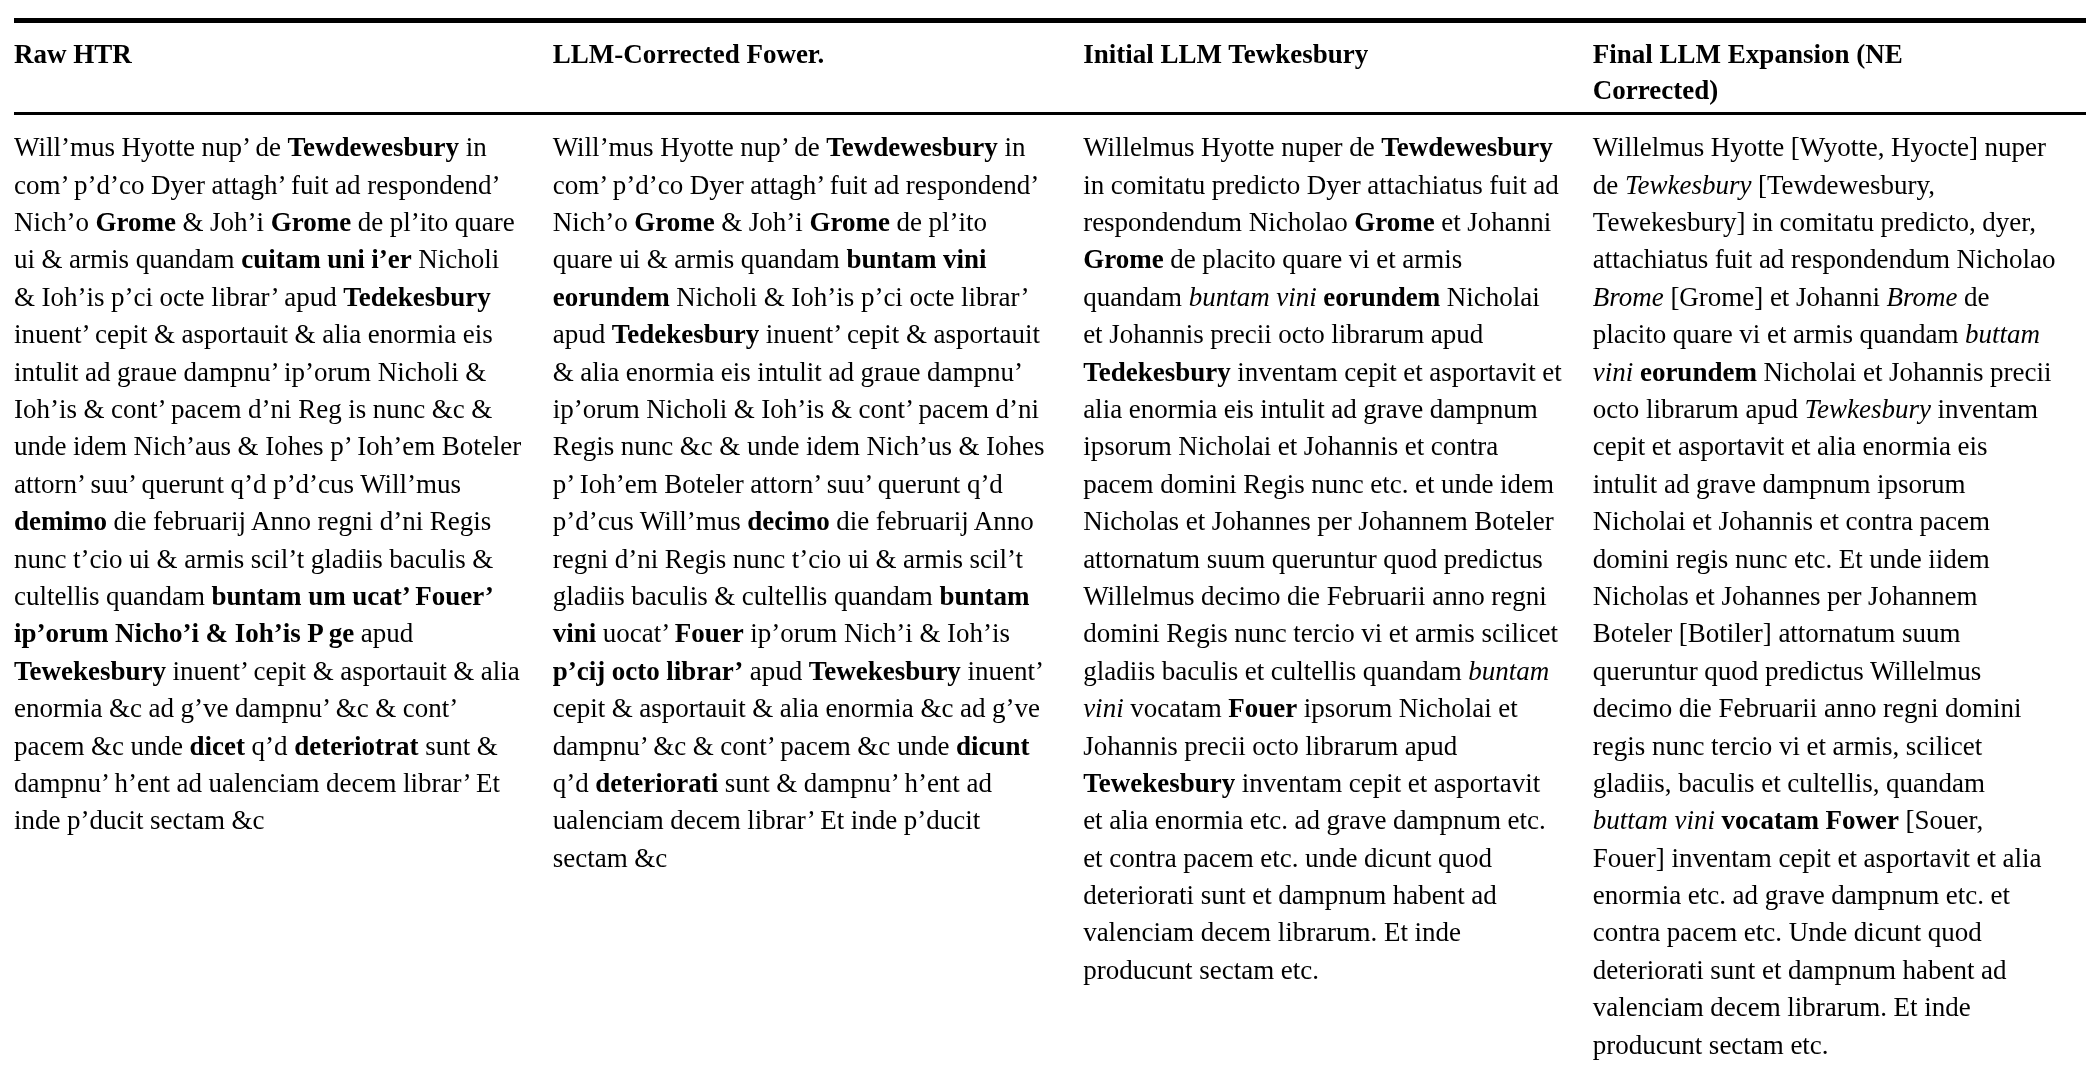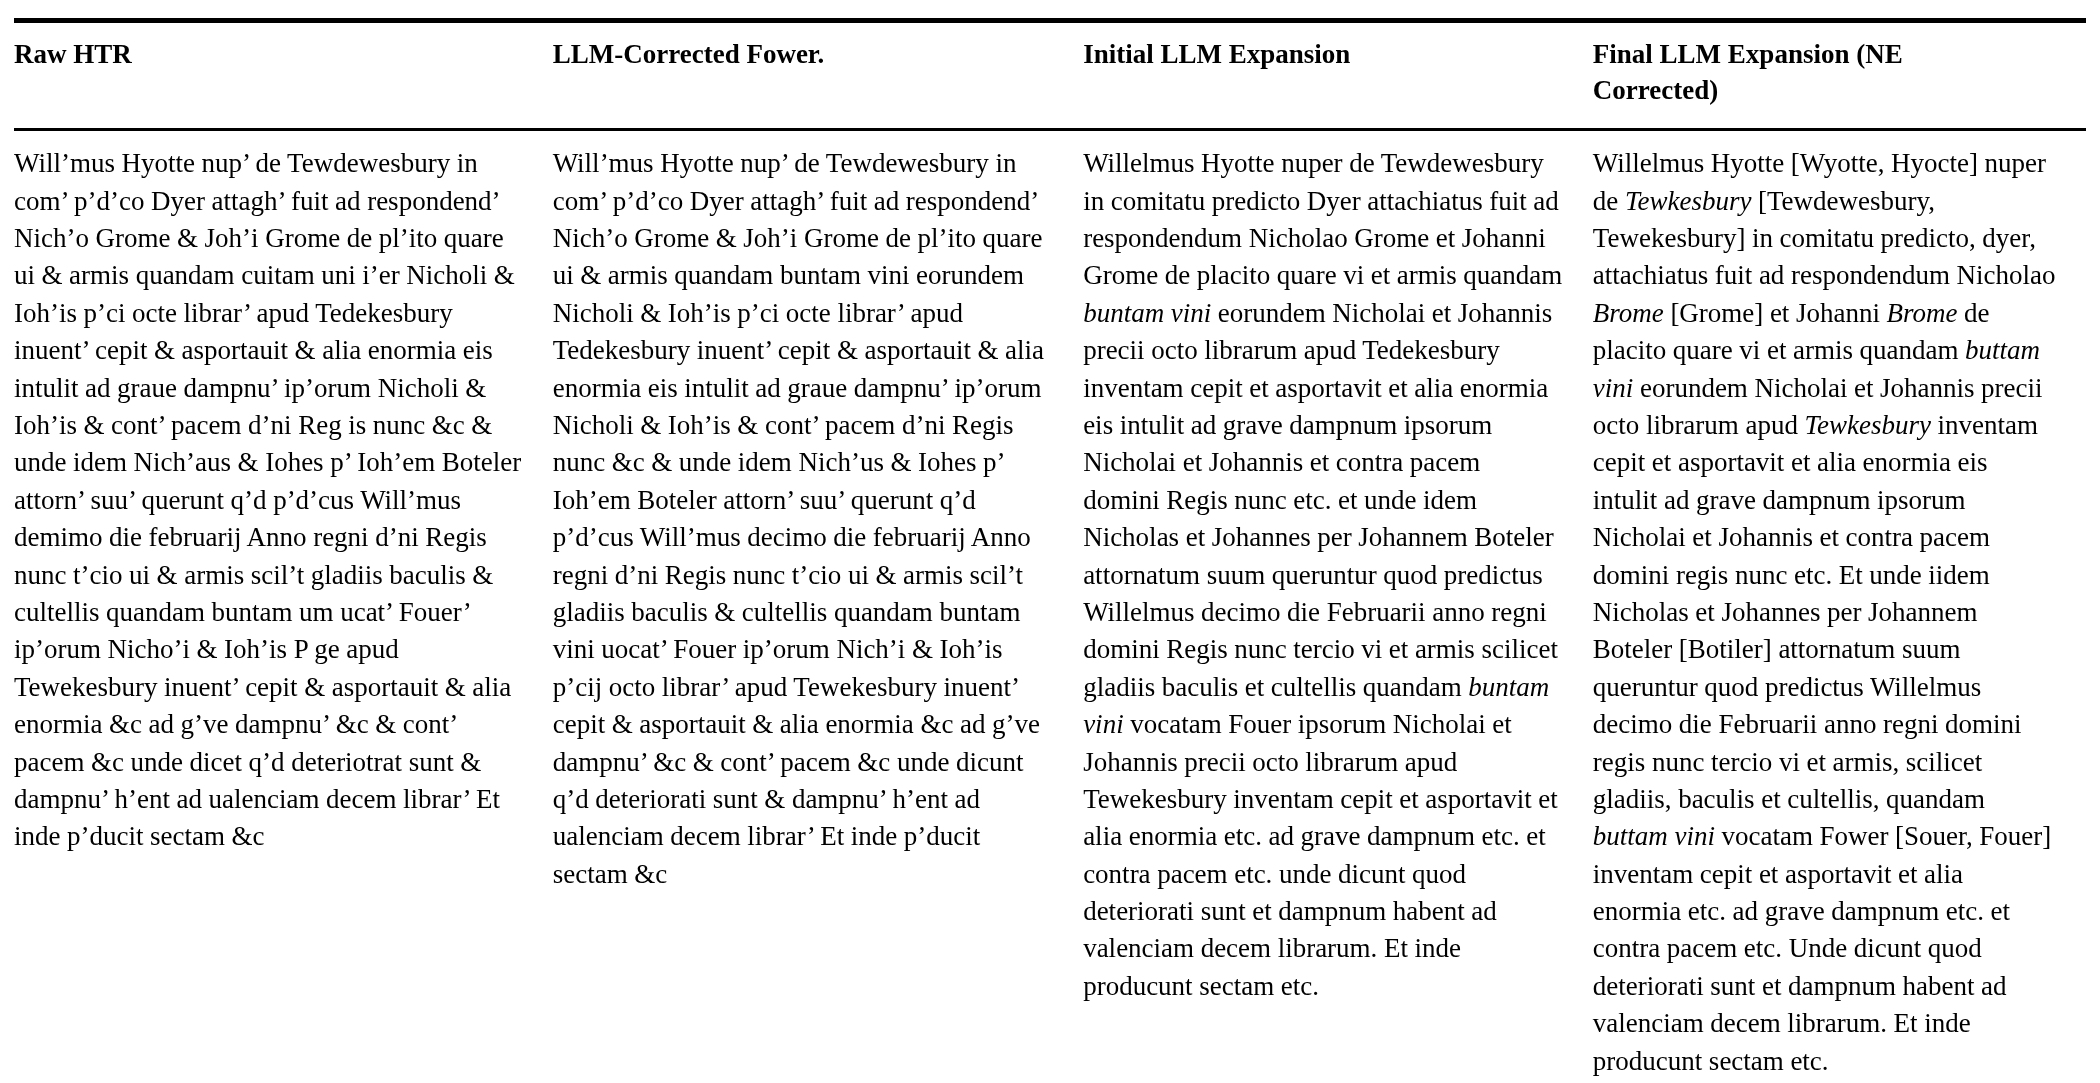--- a/index.html
+++ b/index.html
@@ -40,38 +40,38 @@
   table.htr-table col.c2 { width: 25.6%; }
   table.htr-table col.c3 { width: 24.6%; }
   table.htr-table col.c4 { width: 23.8%; }
 
   th.col-head {
     text-align: left;
     vertical-align: top;
     font-weight: bold;
     font-size: 27px;
     line-height: 1.32;
-    padding: 14px 24px 20px 0;
+    padding: 14px 24px 4px 0;
   }
   th.col-head .hd-text { display: block; max-width: 440px; }
 
   td.cell {
     vertical-align: top;
     text-align: left;
     font-size: 27px;
     line-height: 1.385;
     padding: 14px 30px 18px 0;
     word-spacing: -0.2px;
   }
   td.cell .cell-text {
     display: block;
     white-space: pre-wrap;
   }
 
-  b, strong { font-weight: normal; }
+  b, strong { font-weight: bold; }
   i, em { }
 </style>
 </head>
 <body>
 
 <div class="page">
 
   <div class="rule-top"></div>
 
   <table class="htr-table">
@@ -83,21 +83,21 @@
     </colgroup>
     <thead>
       <tr>
         <th class="col-head">
           <span class="hd-text">Raw HTR</span>
         </th>
         <th class="col-head">
           <span class="hd-text">LLM-Corrected Fower.</span>
         </th>
         <th class="col-head">
-          <span class="hd-text">Initial LLM Expansion</span>
+          <span class="hd-text">Initial LLM Tewkesbury</span>
         </th>
         <th class="col-head">
           <span class="hd-text">Final LLM Expansion (NE Corrected)</span>
         </th>
       </tr>
     </thead>
   </table>
 
   <div class="rule-mid"></div>
 

